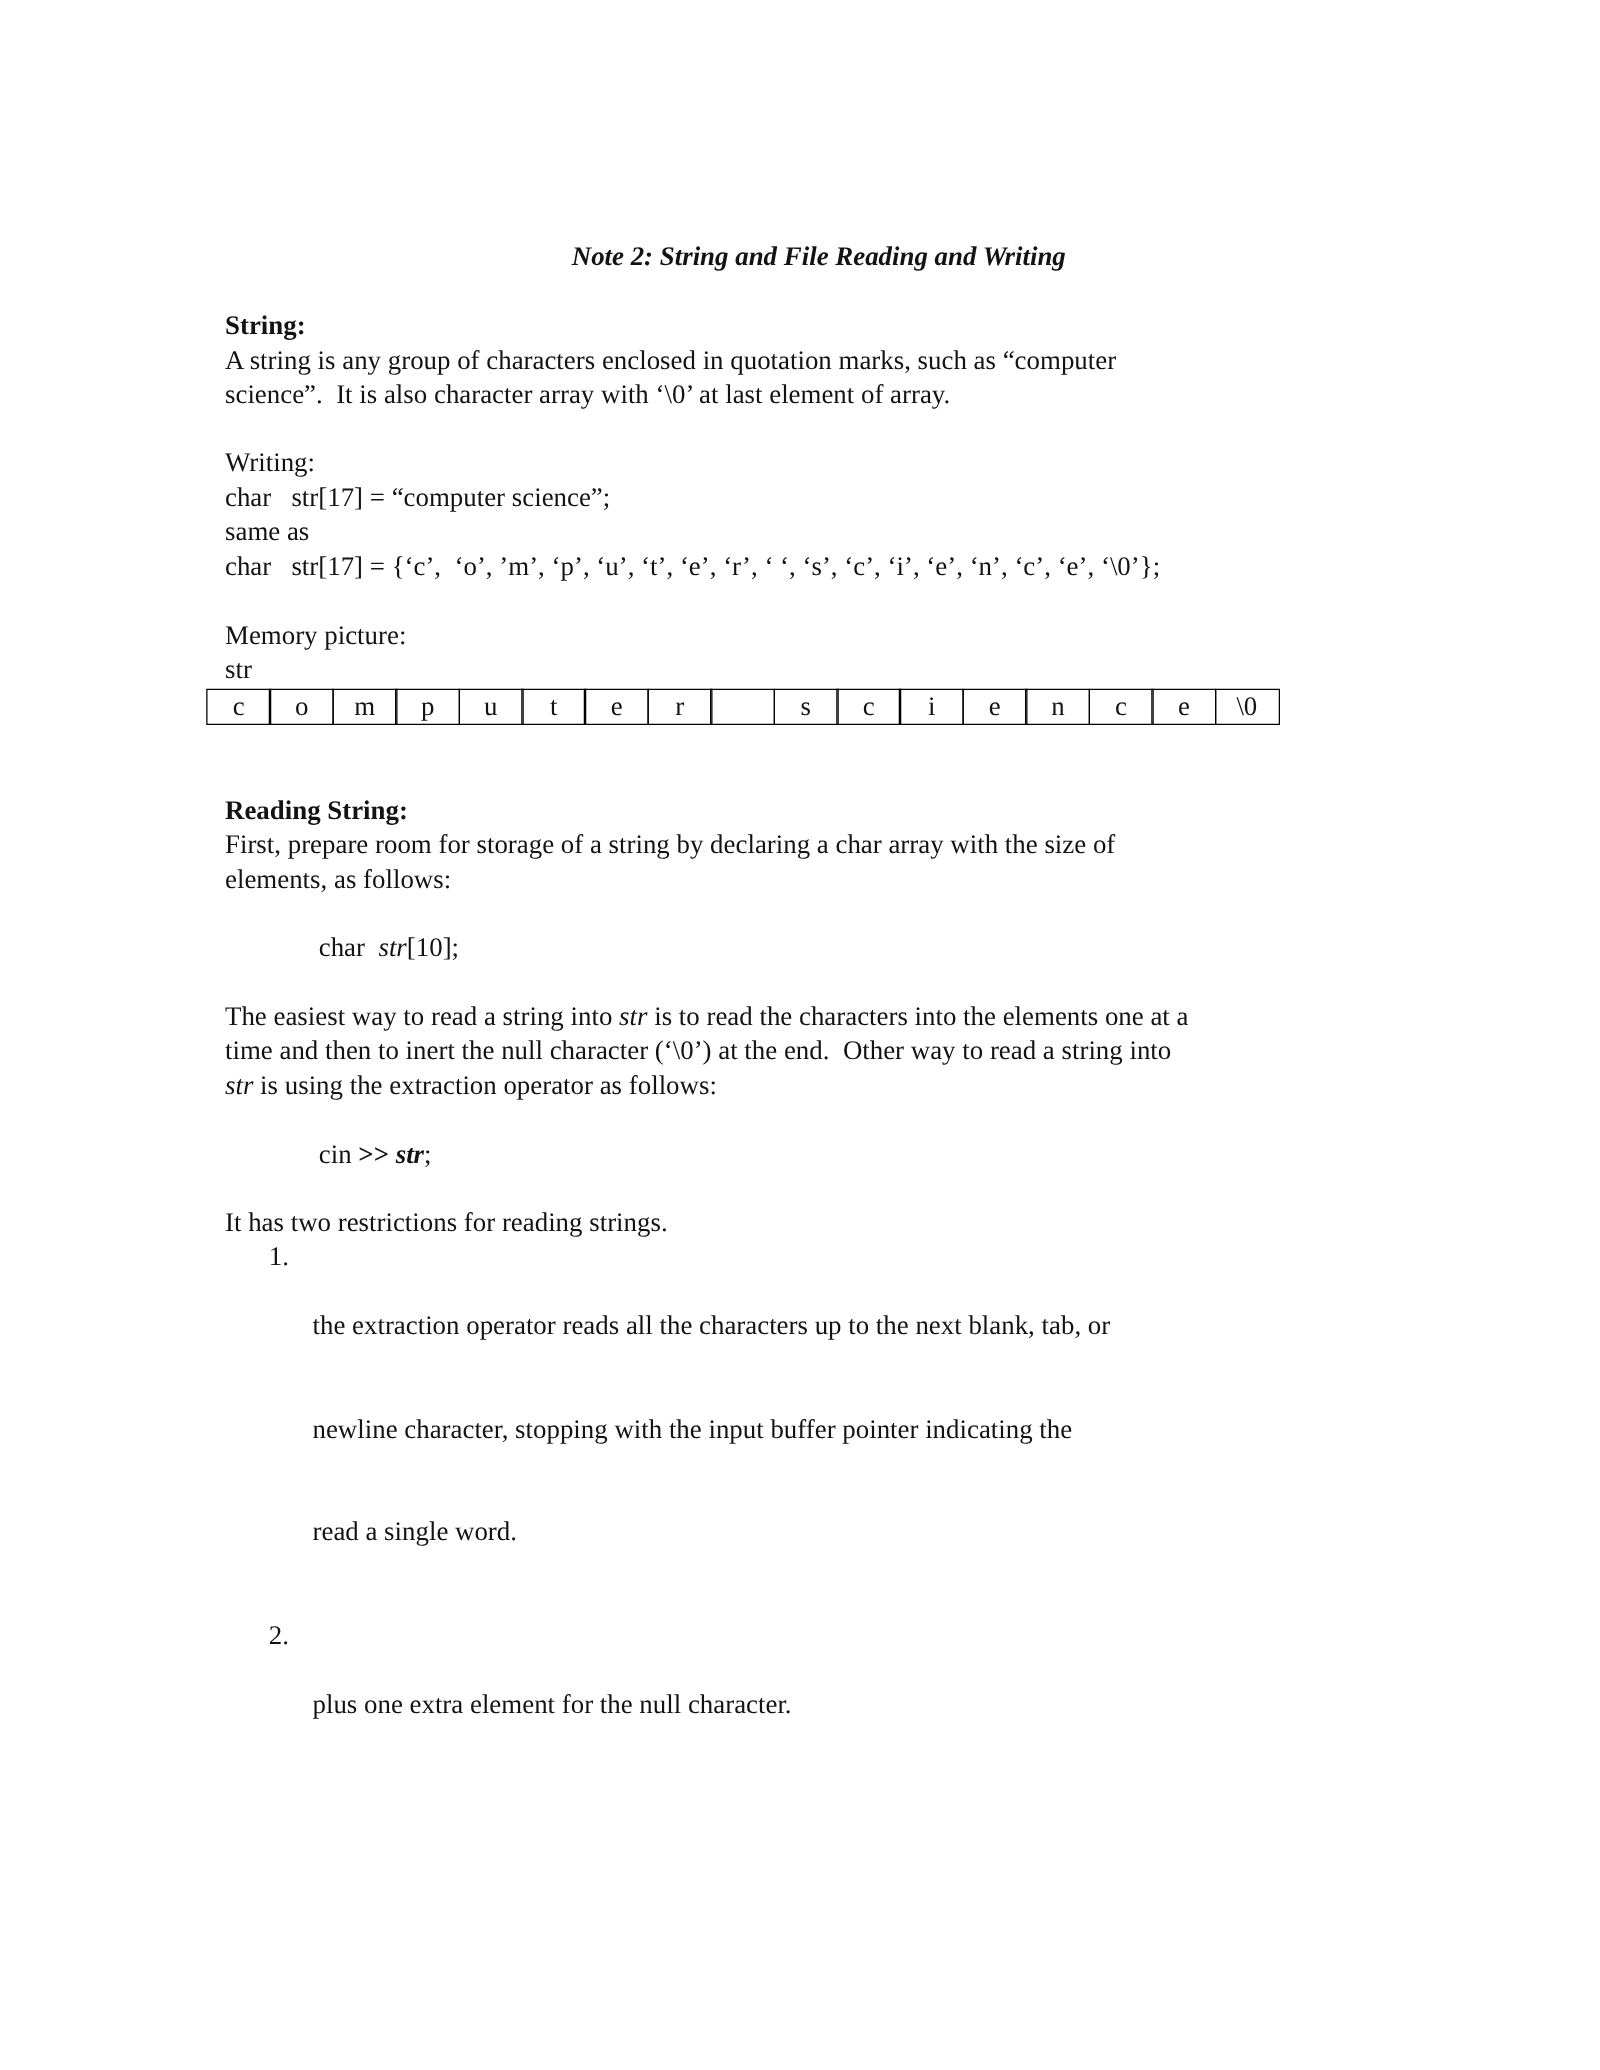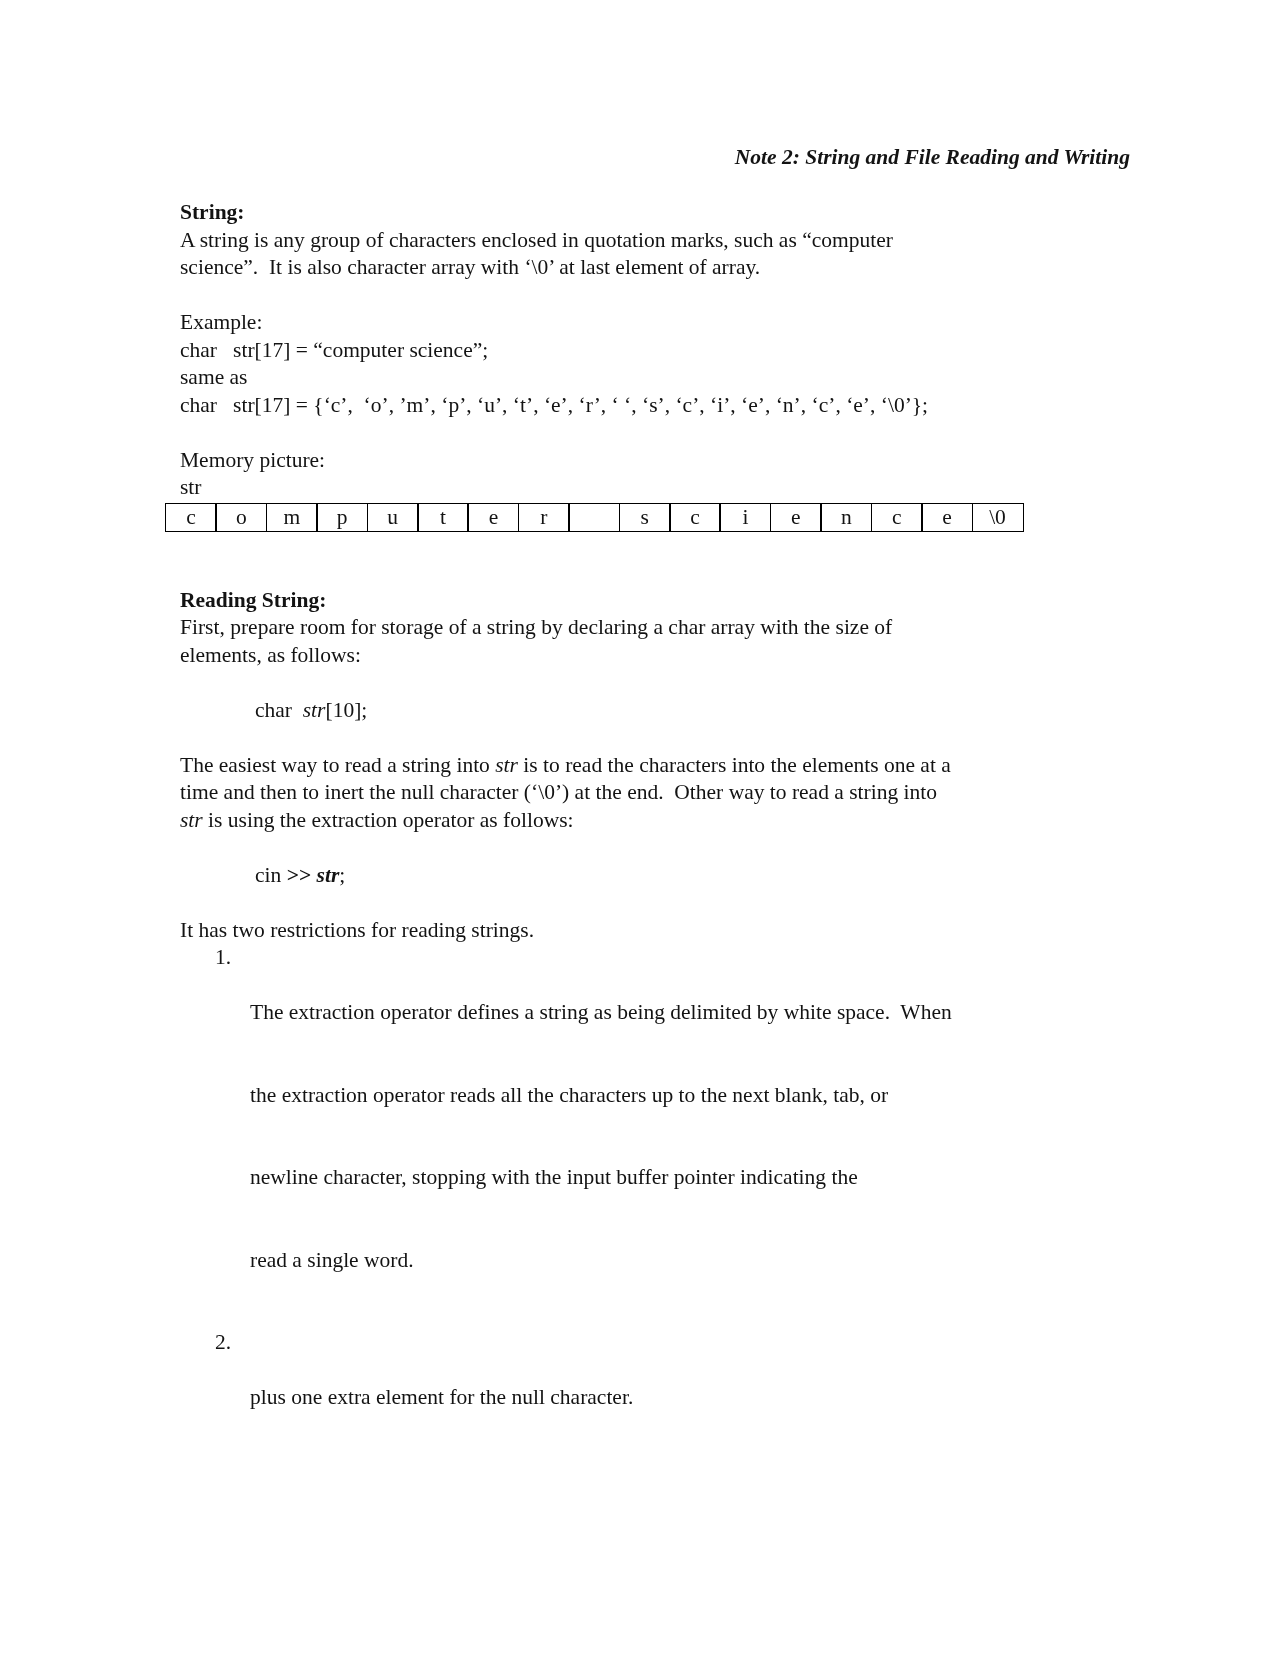--- a/index.html
+++ b/index.html
@@ -5,21 +5,21 @@
   html,body { margin:0; padding:0; }
   body {
     width:1280px; height:1656px; background:#ffffff; overflow:hidden;
     font-family:"Liberation Serif", serif;
     font-size:21.5px; line-height:27.5px; color:#131313;
   }
   .doc { box-sizing:border-box; padding:144px 150px 0 180px; width:1280px; }
   .ln { white-space:pre; }
   .sp { height:27.5px; }
   .sp2 { height:55px; }
-  .title { text-align:right; font-weight:bold; font-style:italic; white-space:pre; }
+  .title { text-align:center; font-weight:bold; font-style:italic; white-space:pre;margin-top:48px; }
   .bold { font-weight:bold; }
   .it { font-style:italic; }
   .b { font-weight:bold; }
   .bi { font-weight:bold; font-style:italic; }
   .indent { padding-left:75px; }
   .mem-table { display:flex; margin-left:-15px; width:884px; margin-top:1px; }
   .cell {
     box-sizing:border-box; width:52px; height:29px; flex:0 0 52px;
     border:1.6px solid #000; margin-left:-1.6px;
     text-align:center; line-height:26px; white-space:pre;
@@ -35,21 +35,21 @@
 <div class="doc">
 
   <div class="title ln">Note 2: String and File Reading and Writing</div>
   <div class="sp"></div>
 
   <div class="ln bold">String:</div>
   <div class="ln">A string is any group of characters enclosed in quotation marks, such as “computer</div>
   <div class="ln">science”.  It is also character array with ‘\0’ at last element of array.</div>
   <div class="sp"></div>
 
-  <div class="ln">Example:</div>
+  <div class="ln">Writing:</div>
   <div class="ln">char   str[17] = “computer science”;</div>
   <div class="ln">same as</div>
   <div class="ln">char   str[17] = {‘c’,  ‘o’, ’m’, ‘p’, ‘u’, ‘t’, ‘e’, ‘r’, ‘ ‘, ‘s’, ‘c’, ‘i’, ‘e’, ‘n’, ‘c’, ‘e’, ‘\0’};</div>
   <div class="sp"></div>
 
   <div class="ln">Memory picture:</div>
   <div class="ln">str</div>
   <div class="mem-table">
     <div class="cell">c</div>
     <div class="cell">o</div>
@@ -85,21 +85,20 @@
   <div class="sp"></div>
 
   <div class="ln indent"><span>cin </span><span class="b">&gt;&gt; </span><span class="bi">str</span><span>;</span></div>
   <div class="sp"></div>
 
   <div class="ln">It has two restrictions for reading strings.</div>
 
   <div class="li">
     <div class="num">1.</div>
     <div class="li-text">
-      <div class="ln">The extraction operator defines a string as being delimited by white space.  When</div>
       <div class="ln">the extraction operator reads all the characters up to the next blank, tab, or</div>
       <div class="ln">newline character, stopping with the input buffer pointer indicating the</div>
       <div class="ln">read a single word.</div>
     </div>
   </div>
   <div class="li">
     <div class="num">2.</div>
     <div class="li-text">
       <div class="ln">plus one extra element for the null character.</div>
     </div>

